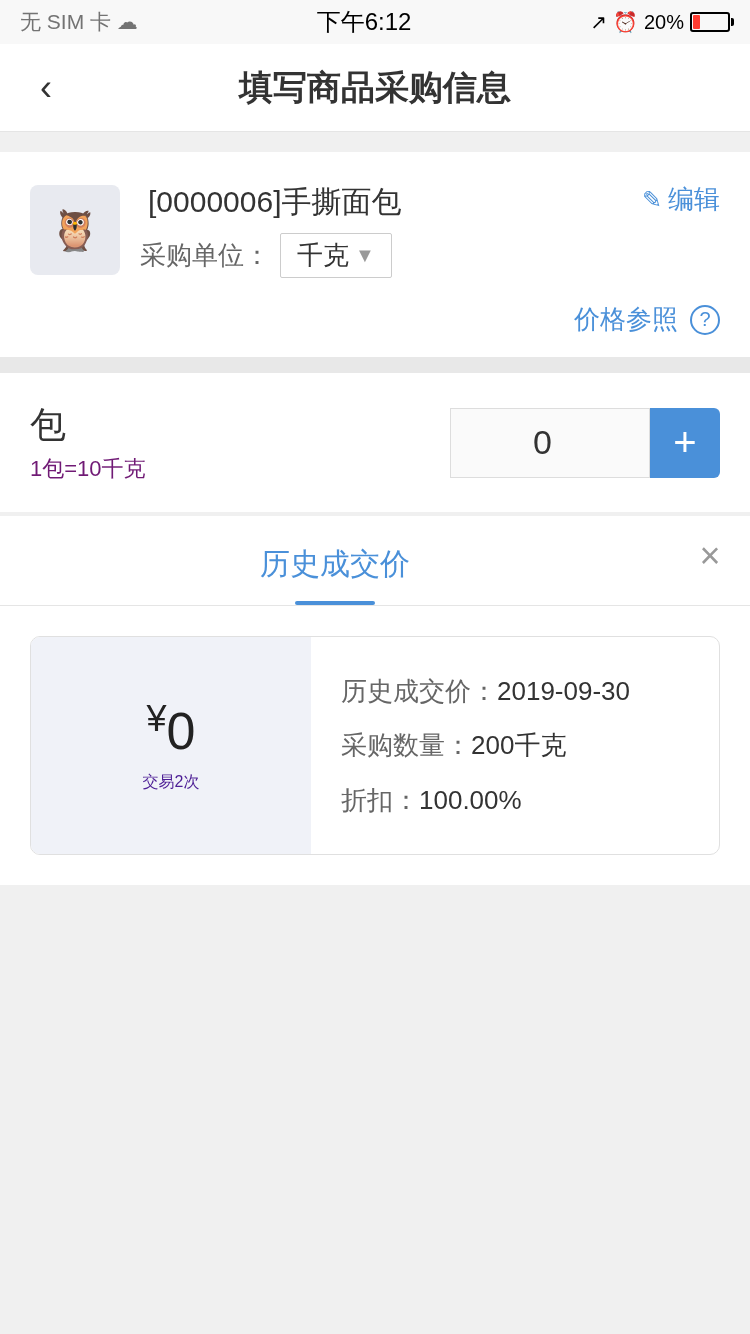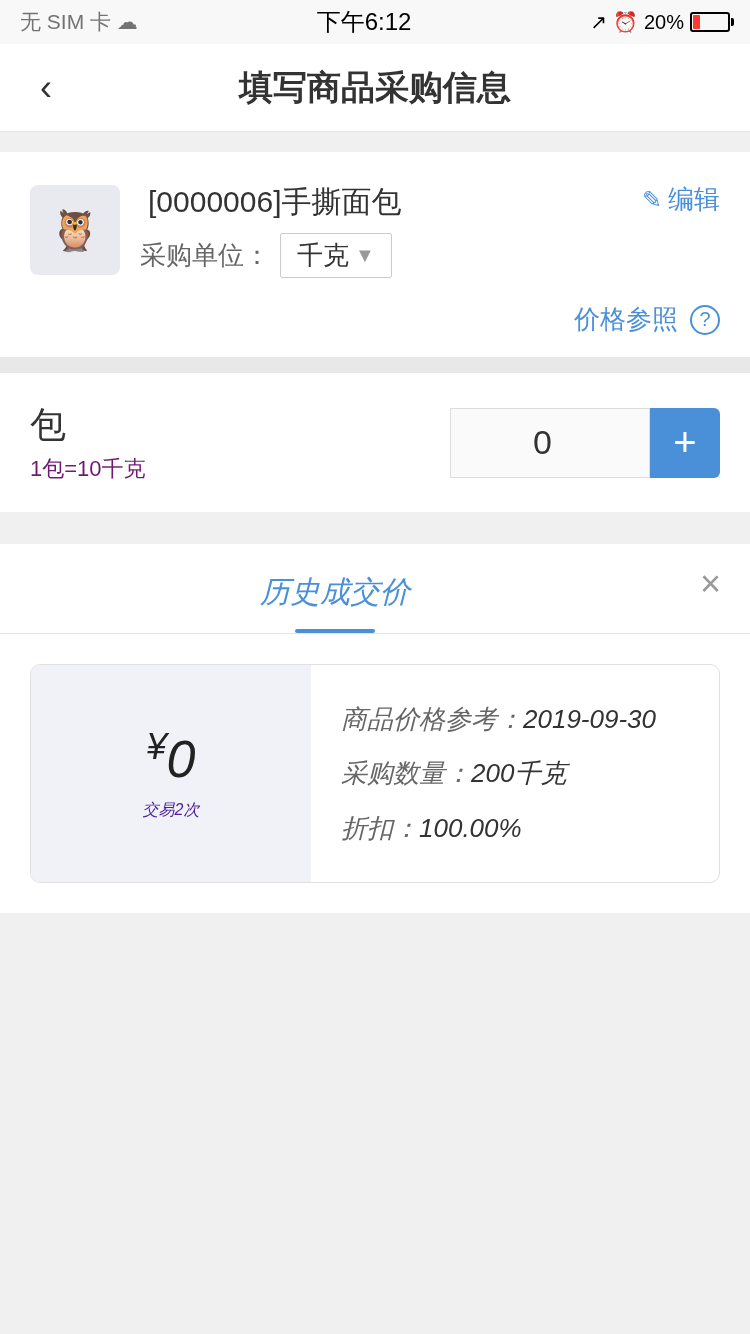--- a/index.html
+++ b/index.html
@@ -214,22 +214,21 @@
       display: flex;
       align-items: center;
       justify-content: center;
       cursor: pointer;
       border-radius: 0 6px 6px 0;
     }
 
     
     .tabs-section {
       background: #fff;
-      margin-top: 32px;
-      font-style: italic;
+      margin-top: 4px;
     }
     .tabs-header {
       display: flex;
       align-items: center;
       border-bottom: 1px solid #e5e5e5;
       position: relative;
     }
     .tab-item {
       flex: 1;
       text-align: center;
@@ -394,21 +393,21 @@
     <div class="tab-content">
       <div class="price-history-card">
         <div class="price-left-panel">
           <div class="price-amount">
             <span class="currency">¥</span><span>0</span>
           </div>
           <div class="price-transactions">交易2次</div>
         </div>
         <div class="price-right-panel">
           <div class="price-detail-row">
-            <span class="price-detail-label">商品价格参考：</span><span class="price-detail-value">2019-09-30</span>
+            <span class="price-detail-label">历史成交价：</span><span class="price-detail-value">2019-09-30</span>
           </div>
           <div class="price-detail-row">
             <span class="price-detail-label">采购数量：</span><span class="price-detail-value">200千克</span>
           </div>
           <div class="price-detail-row">
             <span class="price-detail-label">折扣：</span><span class="price-detail-value">100.00%</span>
           </div>
         </div>
       </div>
     </div>

